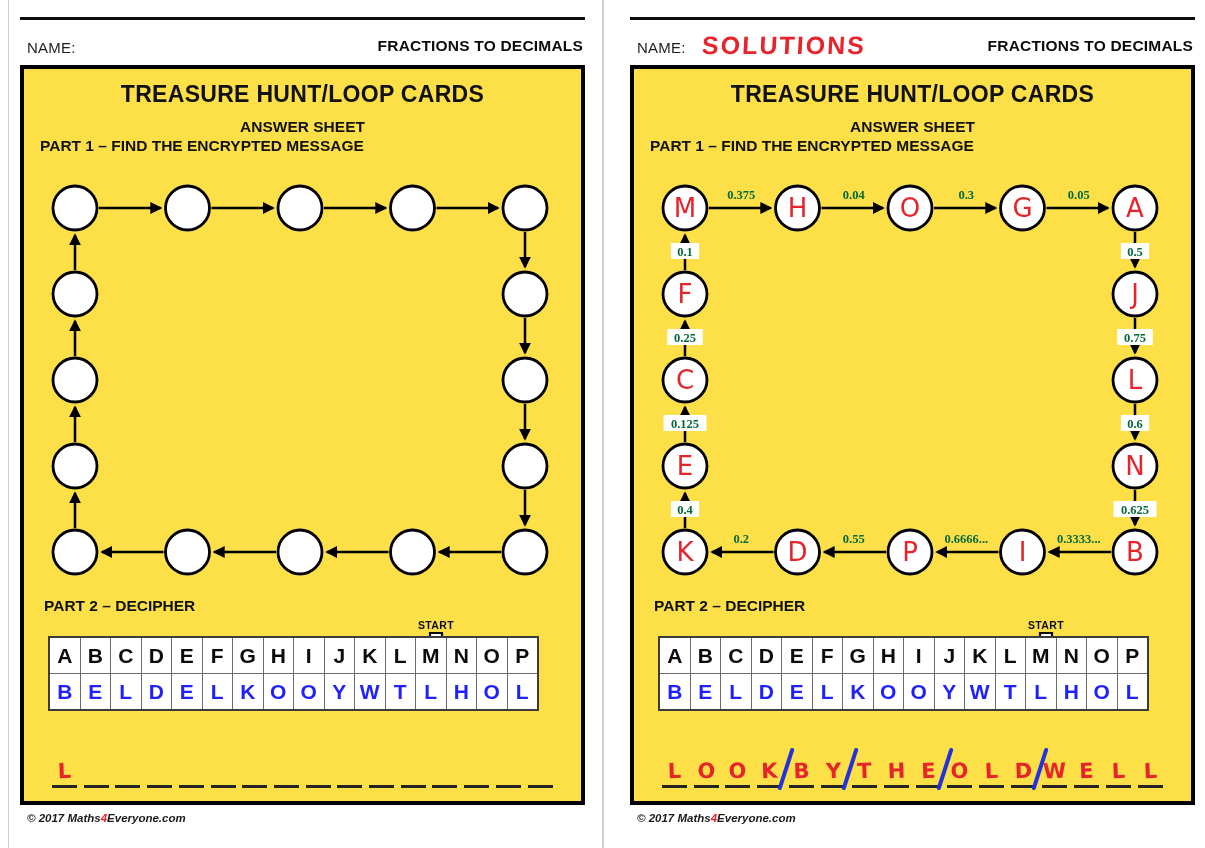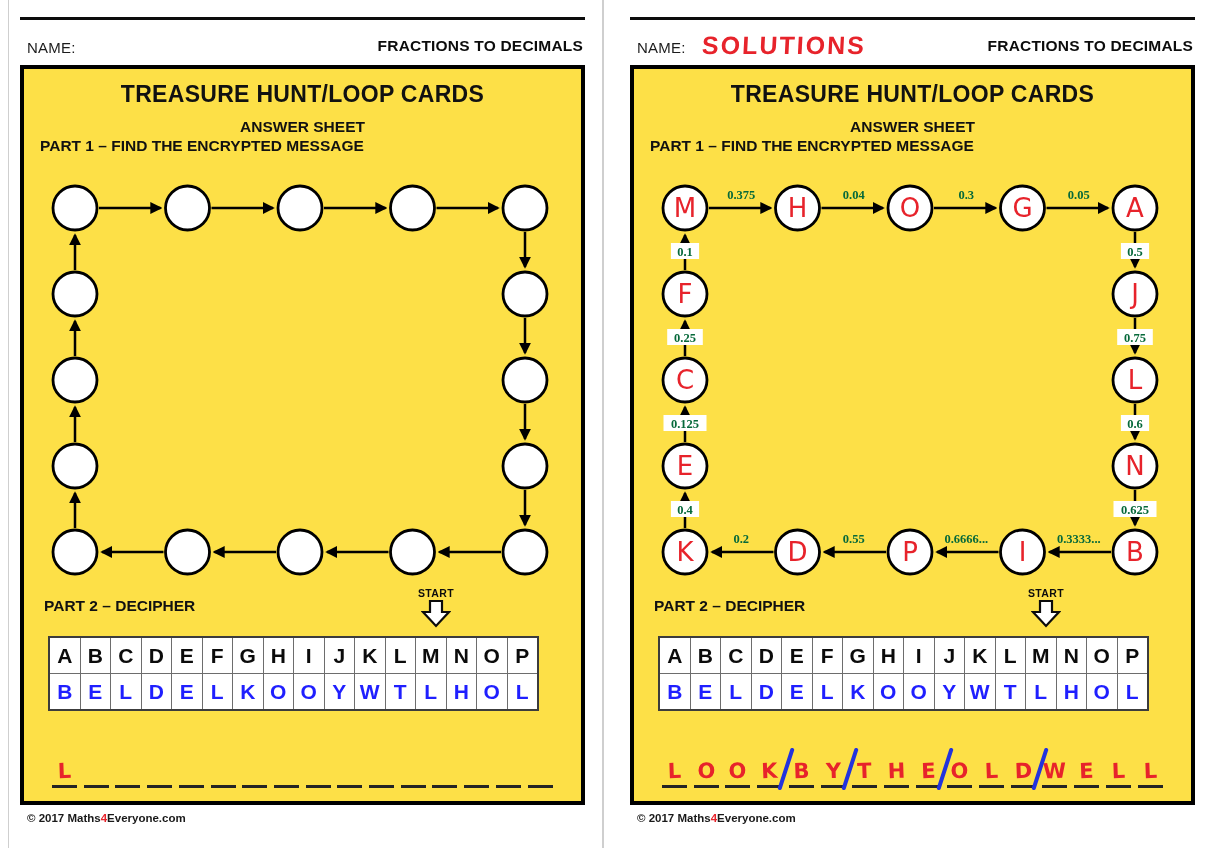--- a/index.html
+++ b/index.html
@@ -15,33 +15,33 @@
   .name-label{position:absolute;left:7px;top:6px;font-size:15px;color:#1c1c1c;letter-spacing:.2px;}
   .name-value{position:absolute;left:72px;top:-2px;font-size:25px;color:#e7232b;letter-spacing:2px;font-weight:bold;transform:skewX(-3deg);}
   .subject{position:absolute;right:2px;top:4px;font-size:15.5px;font-weight:bold;color:#0c0c0c;letter-spacing:.2px;text-align:right;}
   .box{position:absolute;top:65px;left:0;width:557px;height:732px;border:4px solid #000;background:#fde047;}
   .sheet-title{position:absolute;top:12px;left:0;width:100%;text-align:center;font-size:23px;font-weight:bold;letter-spacing:.3px;}
   .sheet-subtitle{position:absolute;top:49px;left:0;width:100%;text-align:center;font-size:15.5px;font-weight:bold;}
   .part1{position:absolute;top:68px;left:8px;font-size:15.5px;font-weight:bold;margin-left:8px;}
   svg.loop{position:absolute;top:100px;left:0;}
   .part2{position:absolute;top:528px;left:20px;font-size:15.5px;font-weight:bold;}
   .start-block{position:absolute;top:518px;left:377px;width:70px;text-align:center;}
-  .start-text{font-size:10.5px;font-weight:bold;letter-spacing:.4px;color:#0c0c0c;display:block;}
+  .start-text{font-size:10.5px;font-weight:bold;letter-spacing:.4px;color:#0c0c0c;display:block;margin-top:32px;}
   .start-arrow{display:block;margin:1px auto 0;}
   table.cipher-table{position:absolute;top:567px;left:24px;border-collapse:collapse;border:2.5px solid #3c3c3c;table-layout:fixed;}
   table.cipher-table td{width:29.5px;height:35px;border:1.8px solid #6d6d6d;text-align:center;vertical-align:middle;
     font-size:21px;font-weight:bold;padding:0;background:#fff;}
   td.plain-cell{color:#0b0b0b;}
   td.cipher-cell{color:#1f1fff;}
   .answer-row{position:absolute;top:678px;left:28px;width:505px;height:48px;}
   .answer-slot{position:absolute;top:6px;width:25px;height:32px;border-bottom:3px solid #242424;}
   .answer-letter{position:absolute;left:0;right:0;bottom:2px;text-align:center;font-size:21px;color:#e7232b;
     font-weight:bold;transform:rotate(-2deg);font-family:"DejaVu Sans",sans-serif;}
   .word-separator{position:absolute;top:0;width:4px;height:44px;background:#2233dd;border-radius:2px;transform:rotate(18deg);}
-  .footer{position:absolute;top:812px;left:7px;font-size:11.5px;font-weight:bold;color:#191919;}
+  .footer{position:absolute;top:812px;left:7px;font-size:11.5px;font-weight:bold;color:#191919;font-style:italic;}
   .footer .four{color:#e7232b;}
 </style>
 </head>
 <body>
 
 <div class="vline" style="left:8px;width:2px;"></div>
 <div class="vline" style="left:602px;"></div>
 <div class="vline" style="left:1194px;width:2px;"></div>
 
 <div class="page" style="left:9px;width:593px;">

